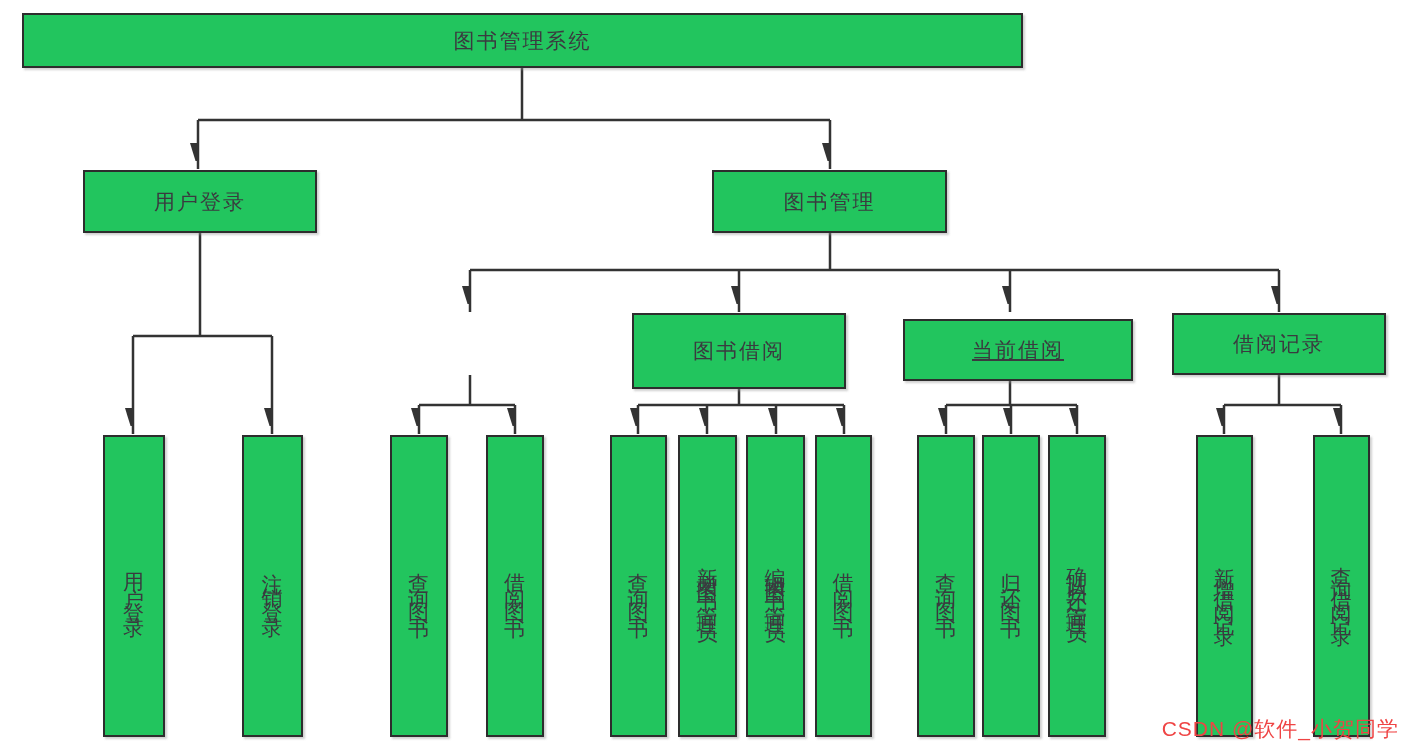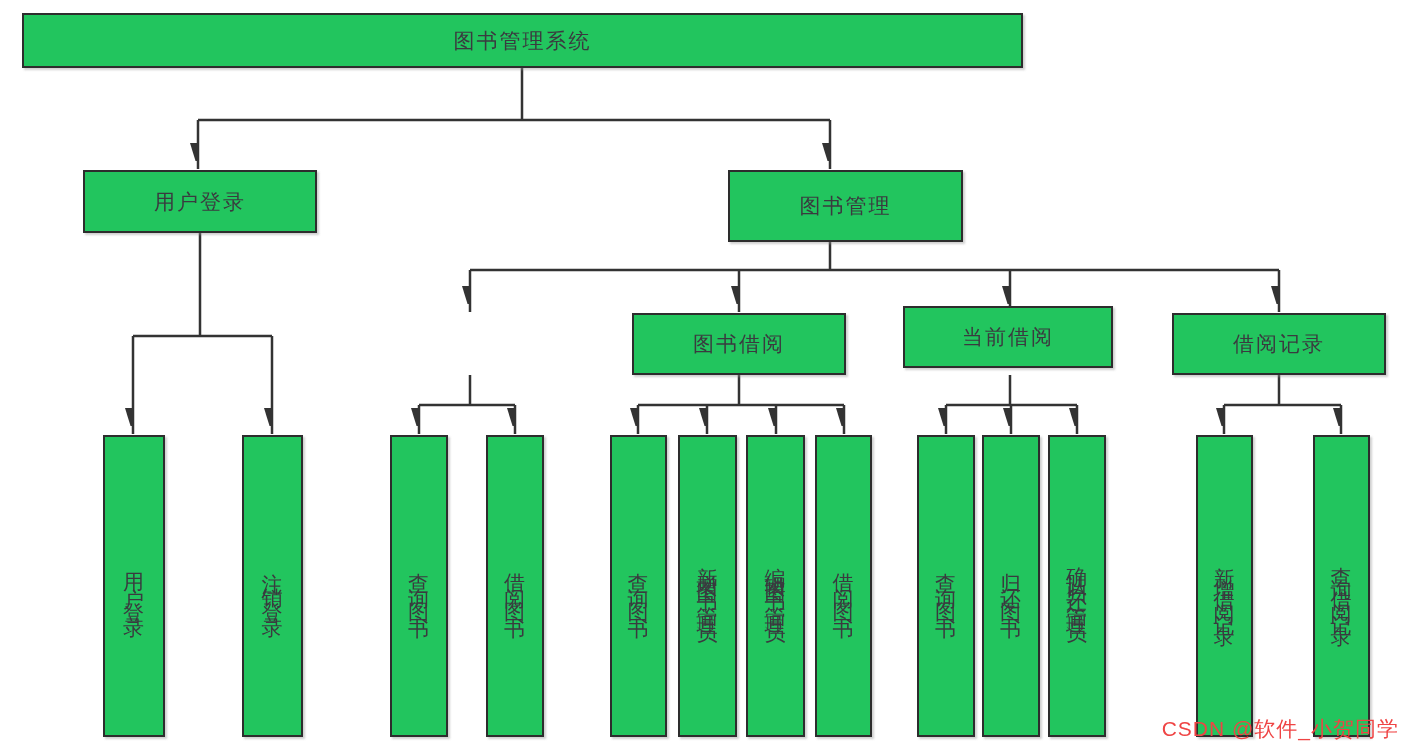--- a/index.html
+++ b/index.html
@@ -93,28 +93,28 @@
     <line x1="1341" y1="405" x2="1341" y2="434" stroke="#333333" stroke-width="2.5" marker-end="url(#arrow)"></line>
   </svg>
 
   <div class="hbox" style="left:22px; top:13px; width:1001px; height:55px;">
     <span>图书管理系统</span>
   </div>
 
   <div class="hbox" style="left:83px; top:170px; width:234px; height:63px;">
     <span>用户登录</span>
   </div>
-  <div class="hbox" style="left:712px; top:170px; width:235px; height:72px;margin-left:16px;">
+  <div class="hbox" style="left:712px; top:170px; width:235px; height:63px;">
     <span>图书管理</span>
   </div>
 
-  <div class="hbox" style="left:632px; top:313px; width:214px; height:62px;">
+  <div class="hbox" style="left:632px; top:313px; width:214px; height:76px;">
     <span>图书借阅</span>
   </div>
-  <div class="hbox" style="left:903px; top:306px; width:210px; height:62px;">
+  <div class="hbox" style="left:903px; top:319px; width:230px; height:62px;text-decoration:underline;">
     <span>当前借阅</span>
   </div>
   <div class="hbox" style="left:1172px; top:313px; width:214px; height:62px;">
     <span>借阅记录</span>
   </div>
 
   <div class="vbox" style="left:103px; width:62px;">
     <span class="space-lg">用户登录</span>
   </div>
   <div class="vbox" style="left:242px; width:61px;">

